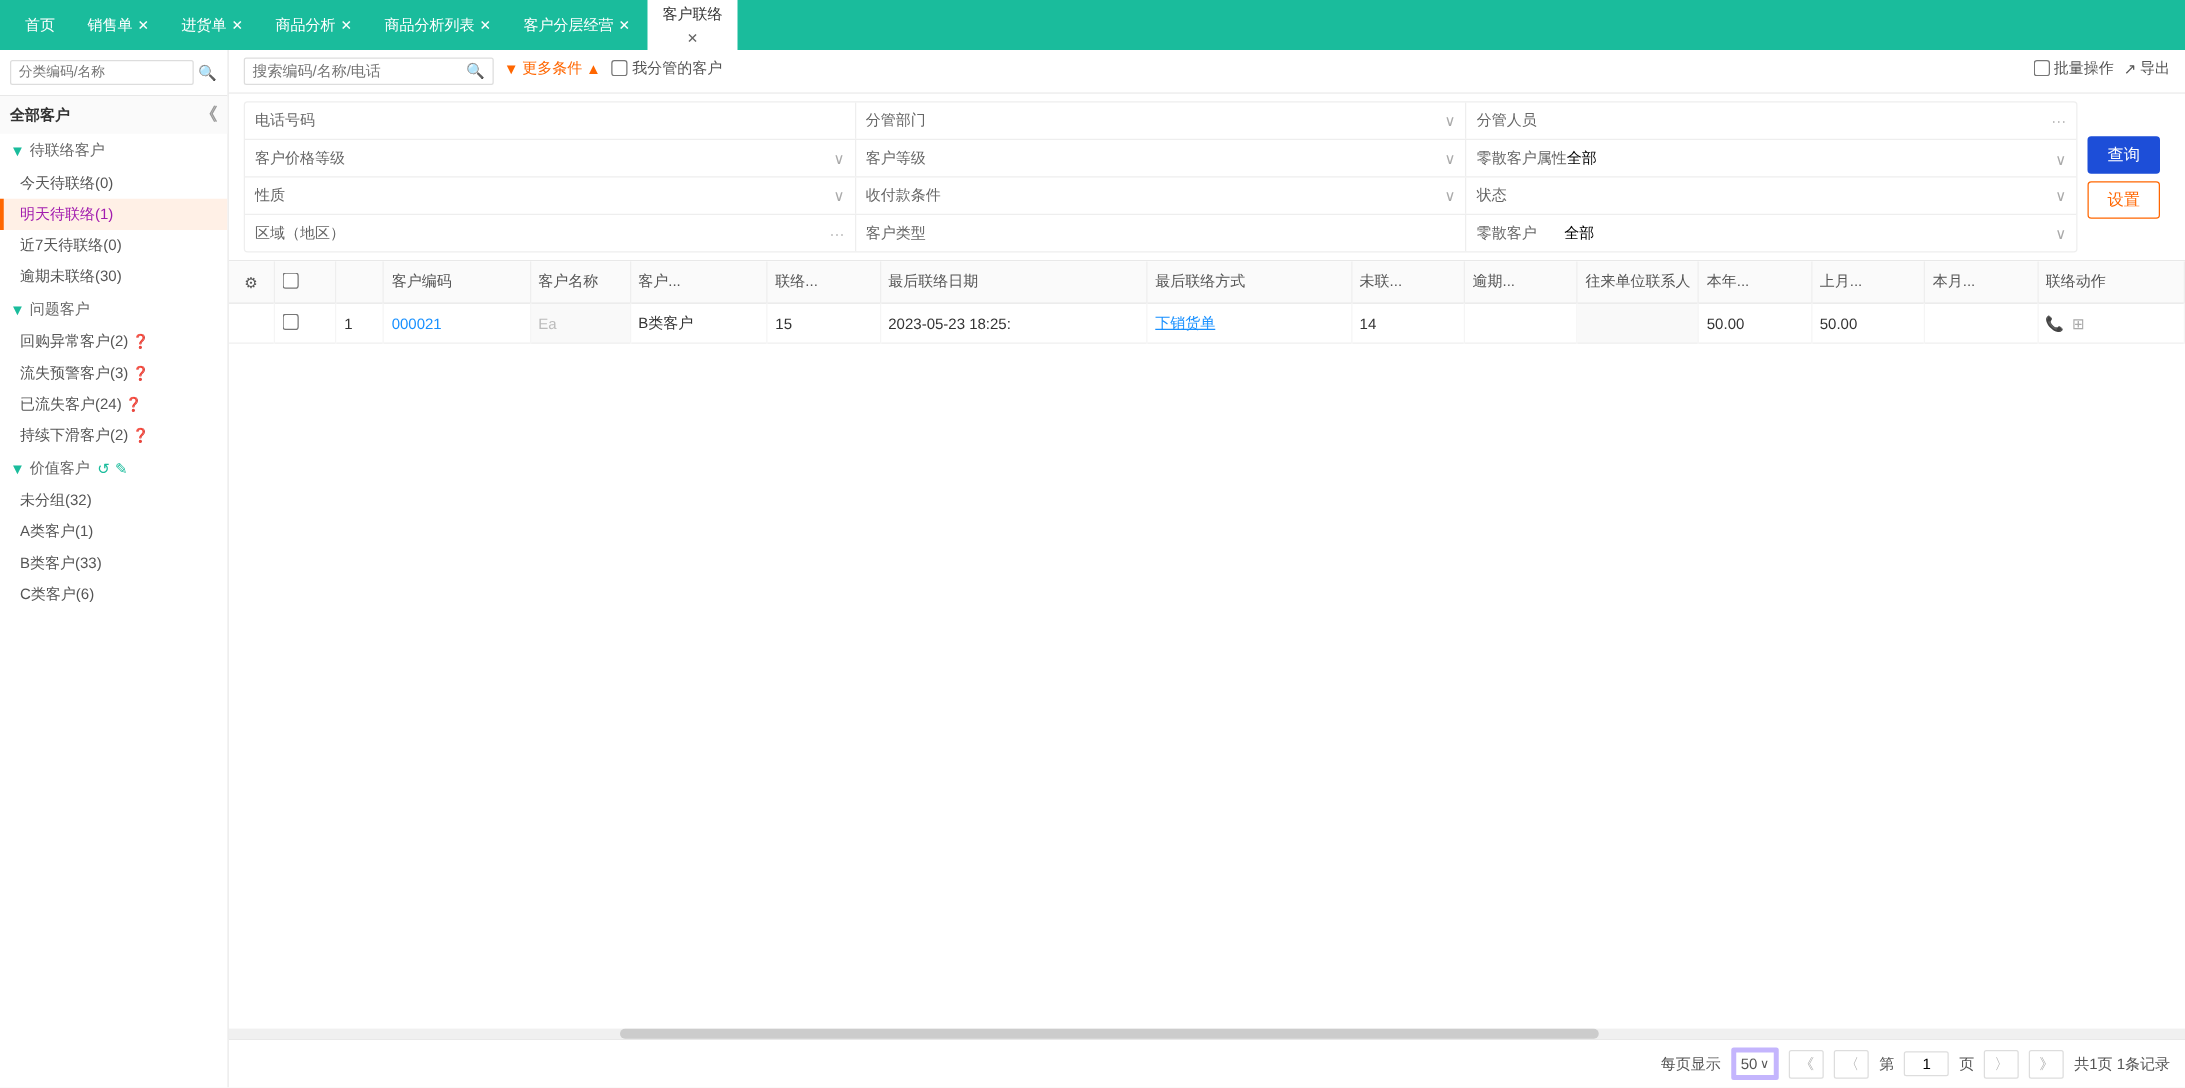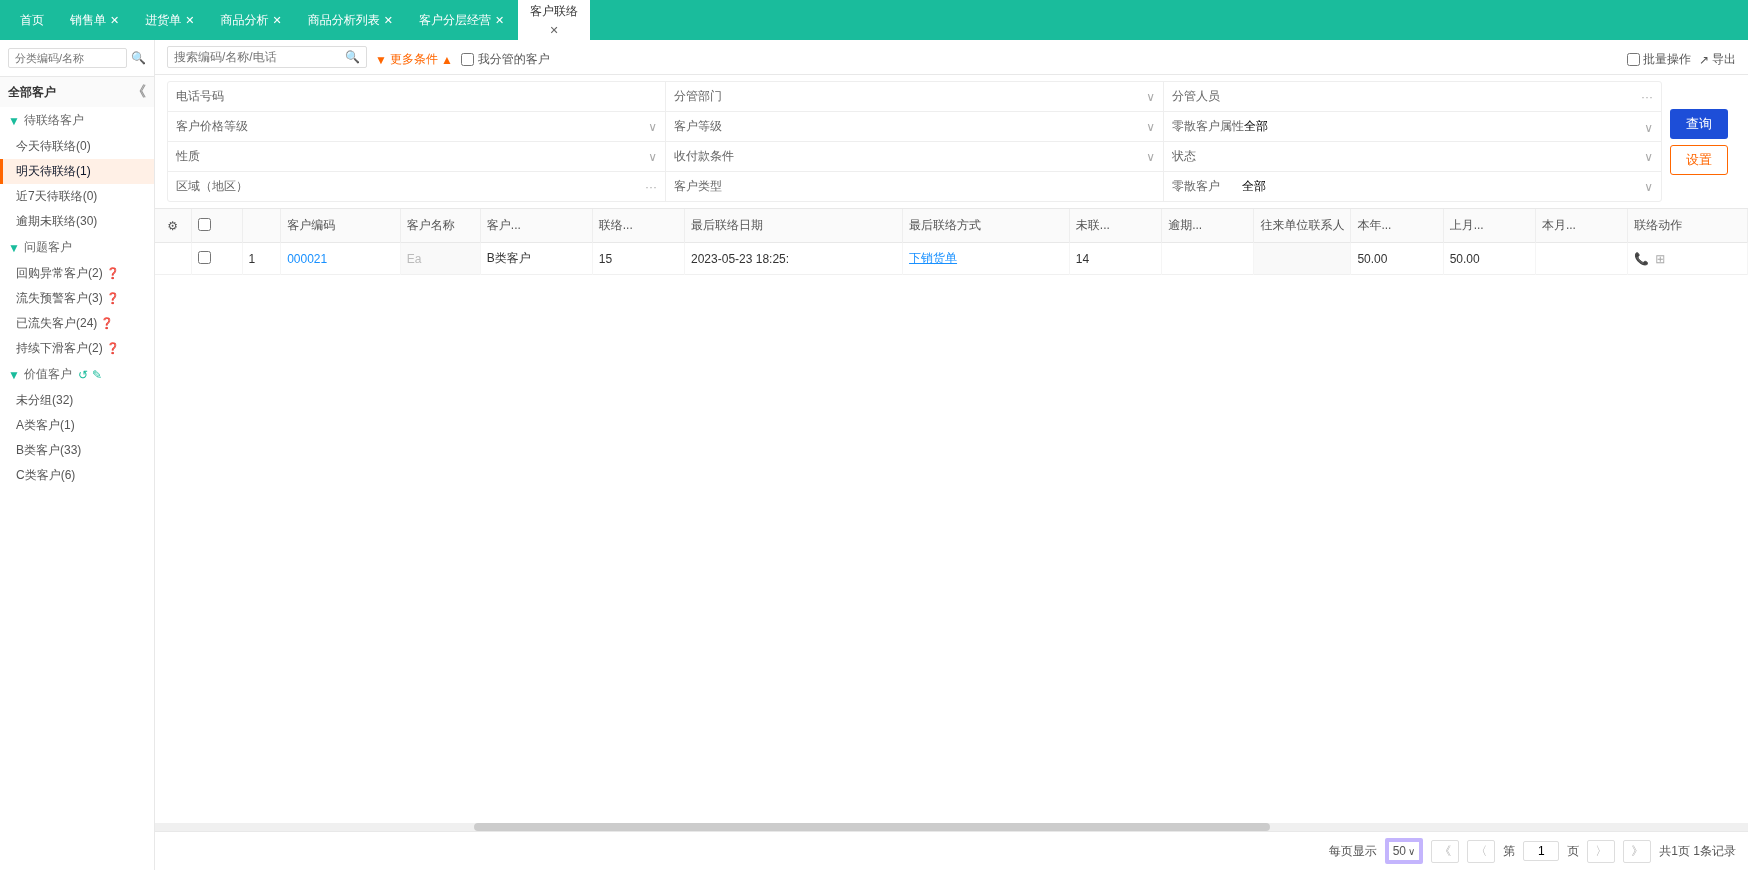--- a/index.html
+++ b/index.html
@@ -30,21 +30,21 @@
     .nav-item.active .close-x { color: #666; }
 
     
     .main-layout {
       display: flex;
       height: calc(870px - 40px);
     }
 
     
     .sidebar {
-      width: 155px;
+      width: 183px;
       background: white;
       border-right: 1px solid #e8e8e8;
       overflow-y: auto;
       flex-shrink: 0;
     }
     .sidebar-search {
       display: flex;
       align-items: center;
       padding: 8px;
       border-bottom: 1px solid #e8e8e8;
@@ -78,36 +78,36 @@
       gap: 4px;
     }
     .sidebar-group-title .arrow { color: #1abc9c; }
     .sidebar-item {
       padding: 4px 8px 4px 16px;
       color: #555;
       cursor: pointer;
       font-size: 12px;
       white-space: nowrap;
     }
-    .sidebar-item.active { background: #fff0e6; color: #0f172a; border-left: 3px solid #f60; padding-left: 13px; }
+    .sidebar-item.active { background: #fff0e6; color: #a21caf; border-left: 3px solid #f60; padding-left: 13px; }
 
     
     .content-area {
       flex: 1;
       display: flex;
       flex-direction: column;
       overflow: hidden;
     }
 
     
     .search-bar {
       background: white;
       padding: 6px 12px;
       display: flex;
-      align-items: flex-end;
+      align-items: flex-start;
       gap: 8px;
       border-bottom: 1px solid #e8e8e8;
     }
     .search-input-wrap {
       display: flex;
       align-items: center;
       border: 1px solid #ddd;
       border-radius: 2px;
       padding: 3px 6px;
       gap: 4px;

